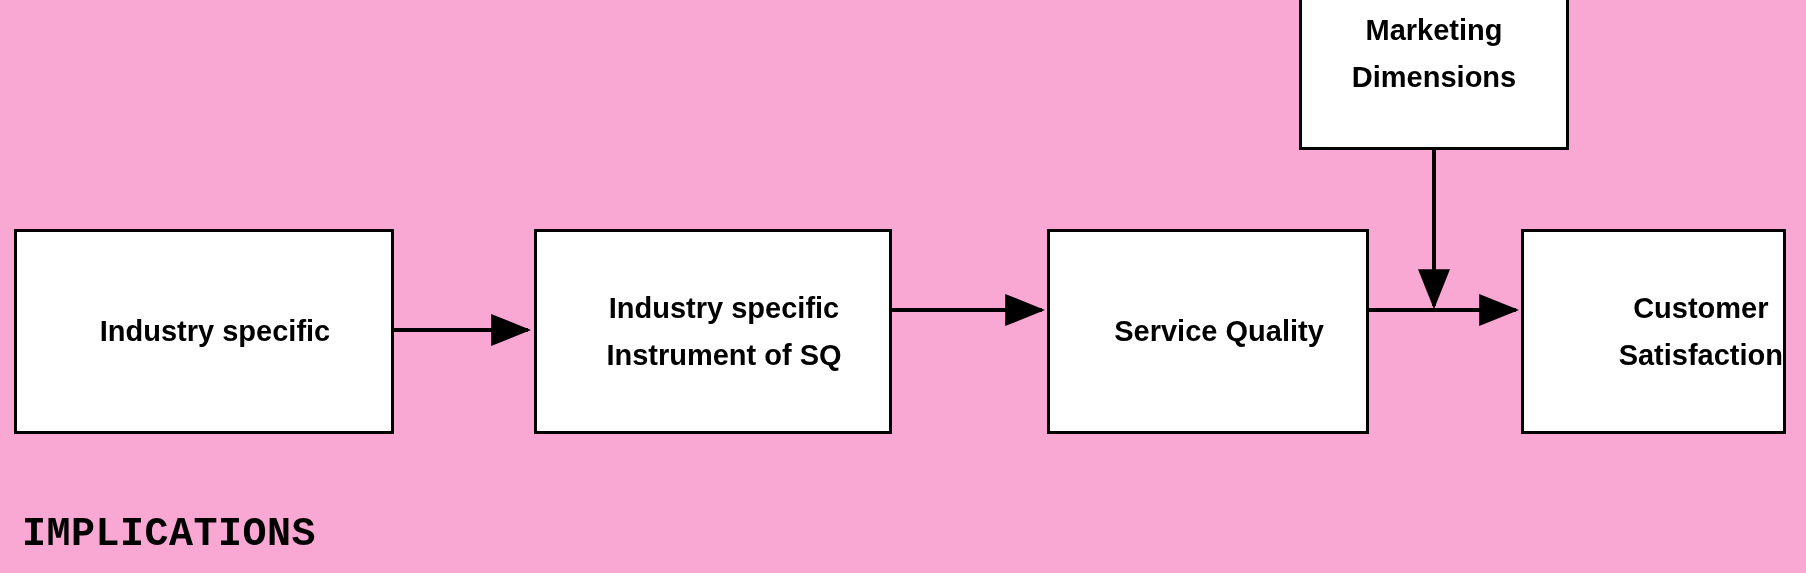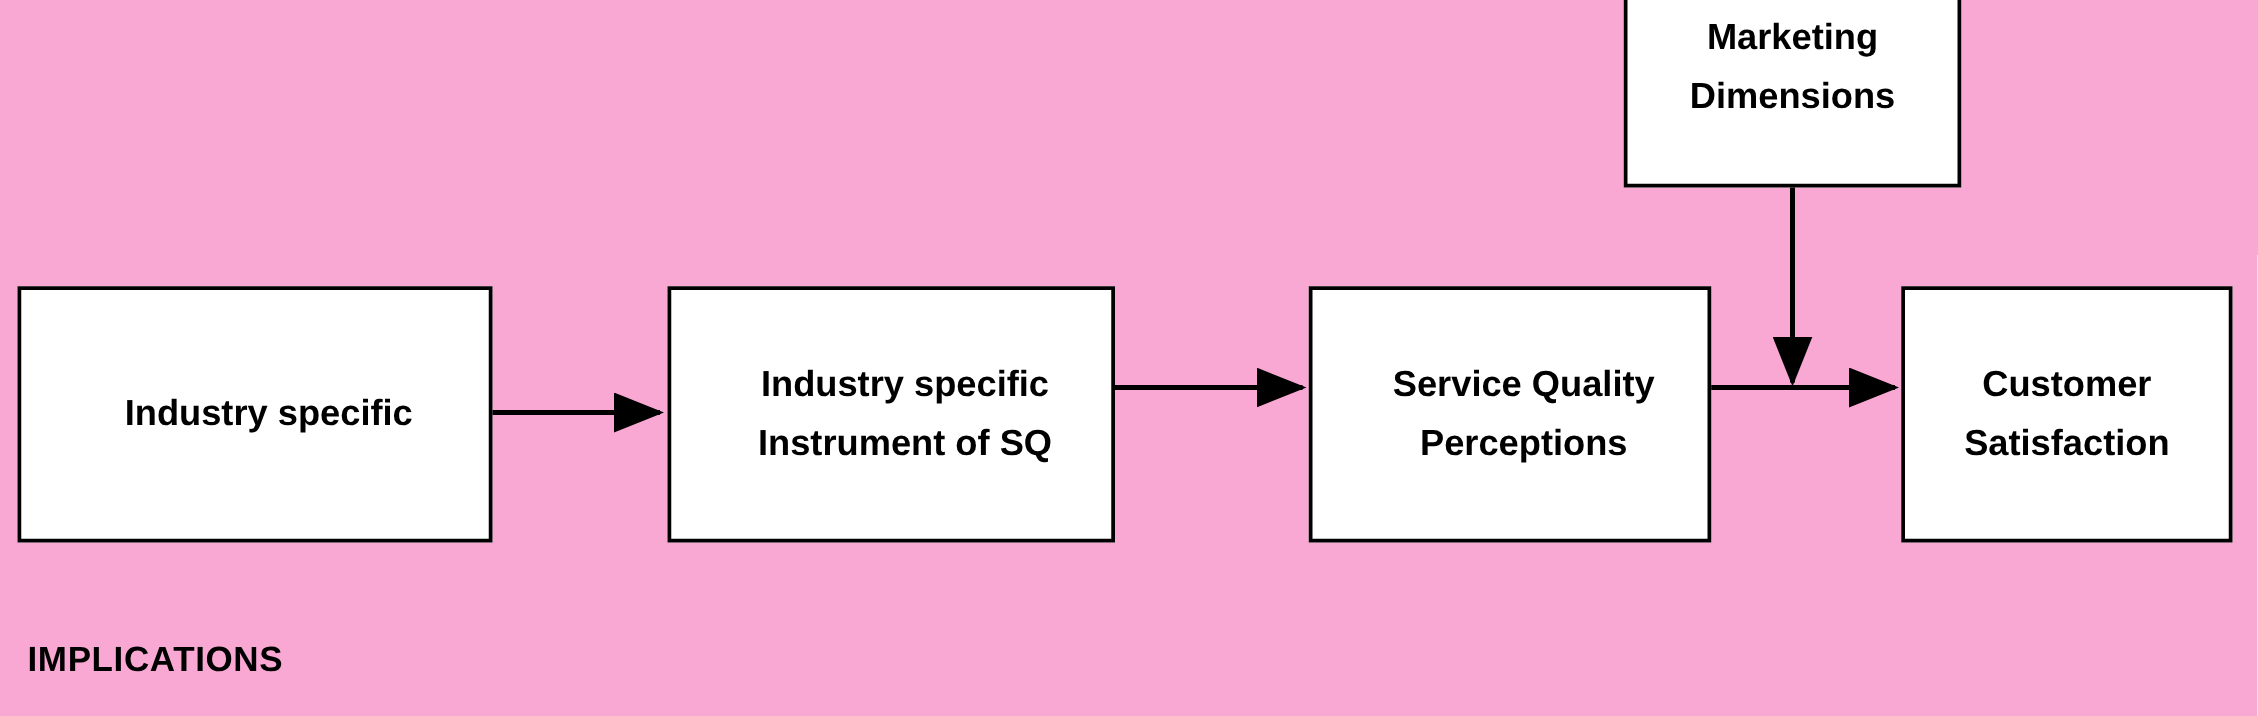--- a/index.html
+++ b/index.html
@@ -50,23 +50,23 @@
   svg.connectors {
     position: absolute;
     left: 0;
     top: 0;
     width: 1806px;
     height: 573px;
     pointer-events: none;
   }
   .section-heading {
     position: absolute;
-    font-family: Liberation Sans, sans-serif;
+    font-family: Liberation Mono, monospace;
     font-weight: bold;
-    font-size: 28px;
+    font-size: 40px;
     color: #000000;
     letter-spacing: 0.5px;
     white-space: nowrap;
   }
 </style>
 </head>
 <body>
 
 <div id="canvas">
 
@@ -86,25 +86,24 @@
   <div class="node-box" style="left:534px; top:229px; width:358px; height:205px;">
     <div class="node-label label-left node-lines">
       <div>Industry specific</div>
       <div>Instrument of SQ</div>
     </div>
   </div>
 
   <div class="node-box" style="left:1047px; top:229px; width:322px; height:205px;">
     <div class="node-label label-left node-lines">
       <div>Service Quality</div>
-      <div>Perceptions</div>
     </div>
   </div>
 
-  <div class="node-box" style="left:1521px; top:229px; width:265px; height:205px;">
+  <div class="node-box" style="left:1521px; top:229px; width:265px; height:205px;align-items:flex-end;">
     <div class="node-label label-center node-lines">
       <div>Customer</div>
       <div>Satisfaction</div>
     </div>
   </div>
 
   <svg class="connectors" viewBox="0 0 1806 573">
     <defs>
       <marker id="arrowhead" markerWidth="10" markerHeight="8" refX="9.2" refY="4" orient="auto" markerUnits="strokeWidth">
         <path d="M0,0 L10,4 L0,8 z" fill="#000000"></path>

